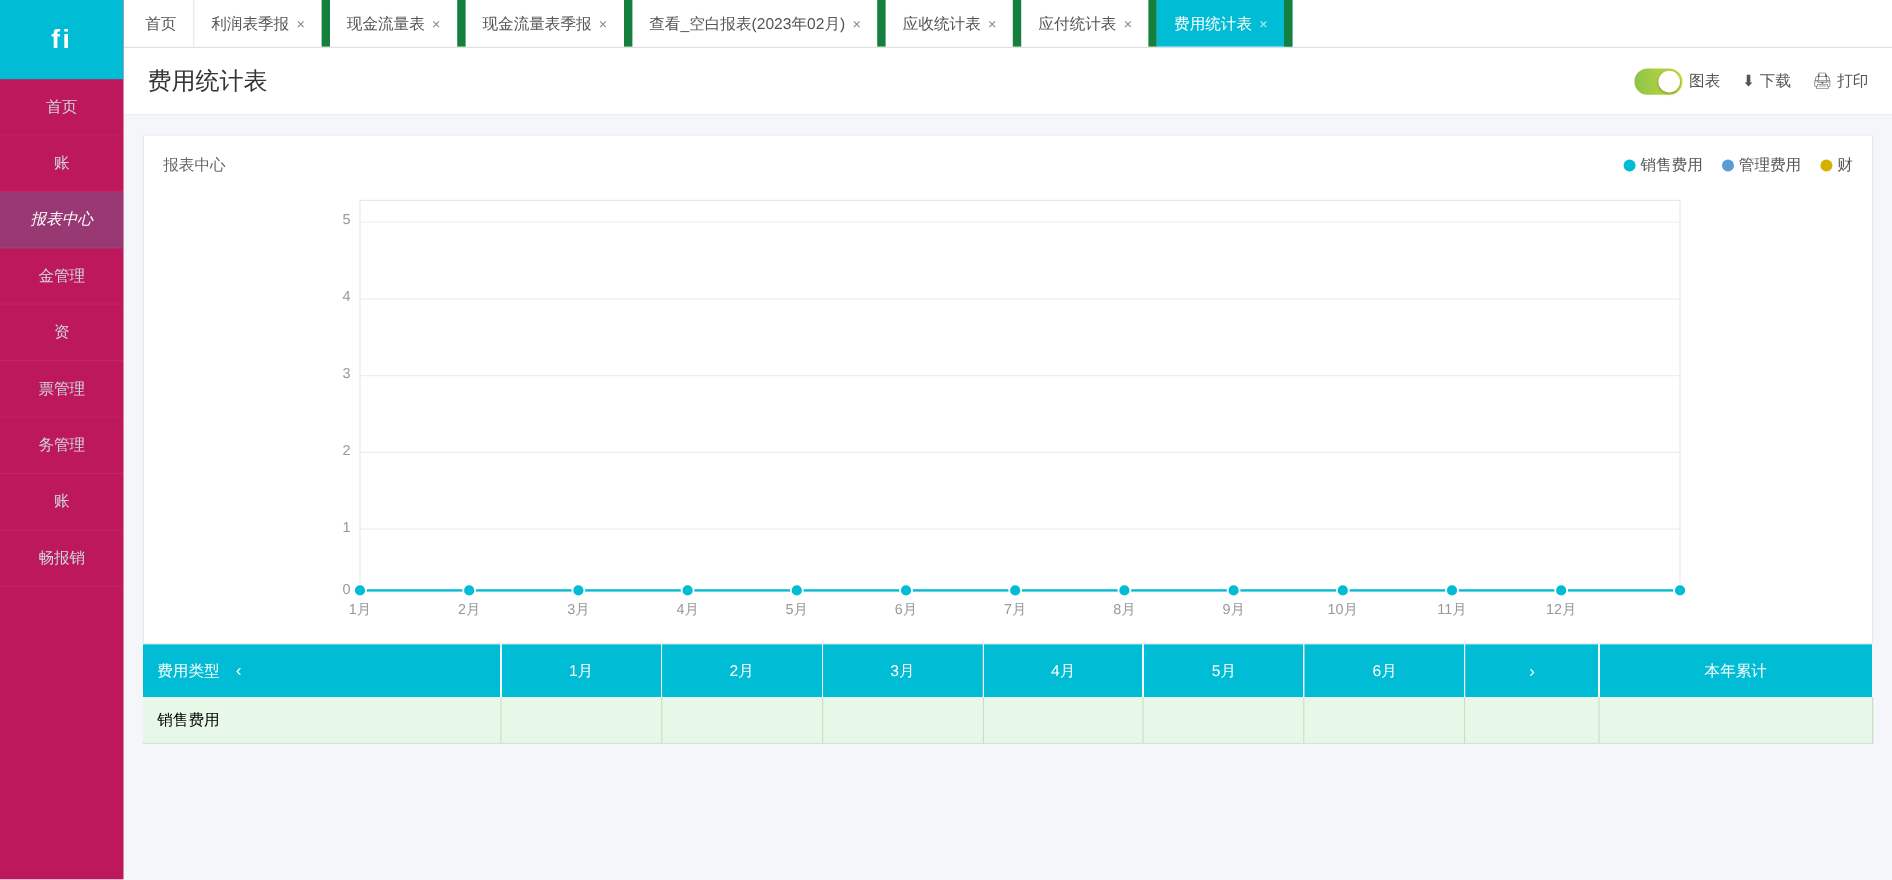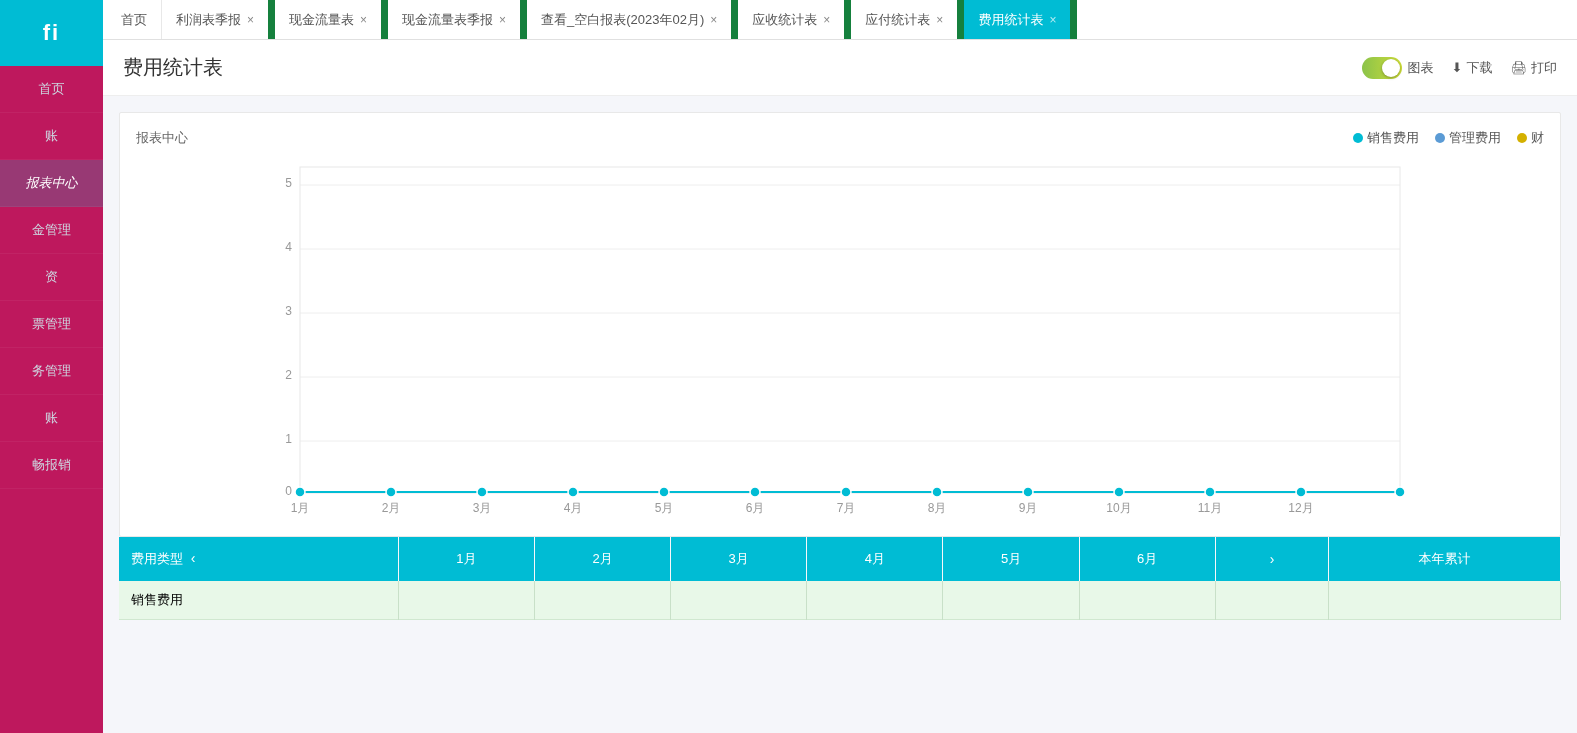--- a/index.html
+++ b/index.html
@@ -201,21 +201,21 @@
       height: 44px;
     }
     .data-table thead th {
       padding: 0 12px;
       text-align: center;
       font-weight: normal;
       border-right: 1px solid rgba(255,255,255,0.2);
       white-space: nowrap;
       position: relative;
     }
-    .data-table thead th:first-child { text-align: left; }
+    .data-table thead th:first-child { text-align: left; font-family: Liberation Mono, monospace; }
     .data-table thead th .nav-arrow {
       cursor: pointer;
       padding: 0 4px;
       font-size: 14px;
     }
     .data-table tbody tr {
       background: #e8f8e8;
       border-bottom: 1px solid #d0e8d0;
     }
     .data-table tbody td {

